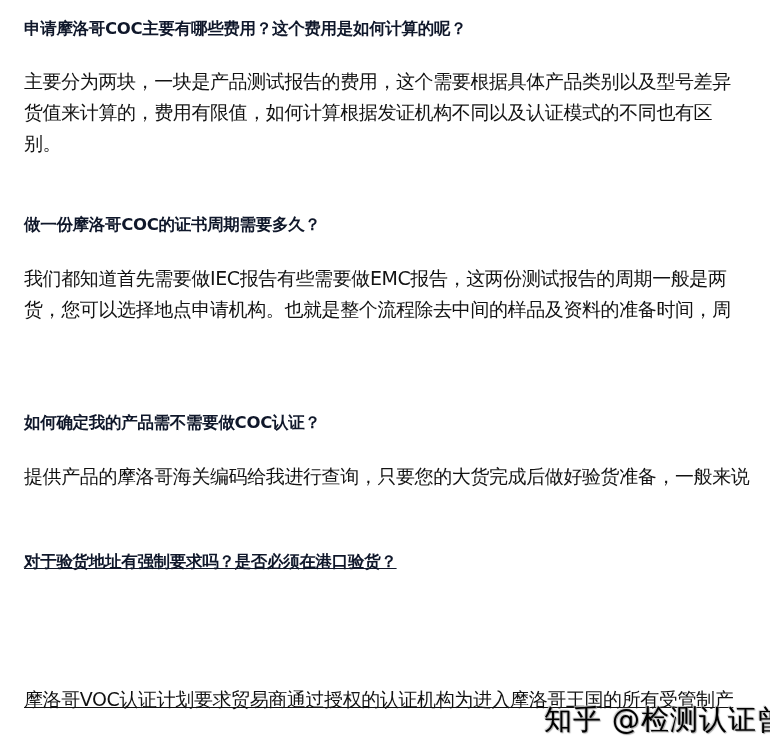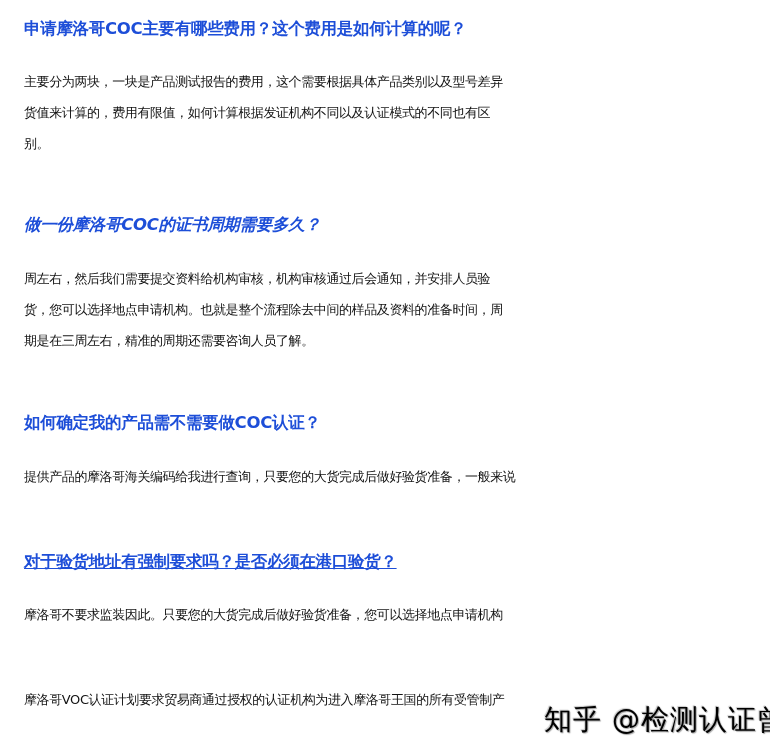--- a/index.html
+++ b/index.html
@@ -24,25 +24,25 @@
     .block {
       position: absolute;
       left: 0;
       width: 700px;
     }
     .heading {
       font-weight: bold;
       font-size: 16.5px;
       line-height: 24px;
       letter-spacing: -0.3px;
-      color: #1d4ed8;
+      color: #0f172a;
       margin: 0;
     }
     .para {
-      font-size: 13px;
+      font-size: 19px;
       line-height: 31px;
       letter-spacing: -0.4px;
       color: #121212;
       margin: 0;
     }
     .para .line { display: block; white-space: nowrap; }
     .watermark {
       position: absolute;
       left: 544px;
       top: 706px;
@@ -59,35 +59,33 @@
 
 <div class="article">
 
   <h3 class="block heading" style="top:17px;">申请摩洛哥COC主要有哪些费用？这个费用是如何计算的呢？</h3>
   <p class="block para" style="top:66px;">
     <span class="line">主要分为两块，一块是产品测试报告的费用，这个需要根据具体产品类别以及型号差异</span>
     <span class="line">货值来计算的，费用有限值，如何计算根据发证机构不同以及认证模式的不同也有区</span>
     <span class="line">别。</span>
   </p>
 
-  <h3 class="block heading" style="top:213px;font-style:italic;">做一份摩洛哥COC的证书周期需要多久？</h3>
+  <h3 class="block heading" style="top:213px;">做一份摩洛哥COC的证书周期需要多久？</h3>
   <p class="block para" style="top:263px;">
-    <span class="line">周左右，然后我们需要提交资料给机构审核，机构审核通过后会通知，并安排人员验</span>
+    <span class="line">我们都知道首先需要做IEC报告有些需要做EMC报告，这两份测试报告的周期一般是两</span>
     <span class="line">货，您可以选择地点申请机构。也就是整个流程除去中间的样品及资料的准备时间，周</span>
-    <span class="line">期是在三周左右，精准的周期还需要咨询人员了解。</span>
   </p>
 
   <h3 class="block heading" style="top:411px;">如何确定我的产品需不需要做COC认证？</h3>
   <p class="block para" style="top:461px;">
     <span class="line">提供产品的摩洛哥海关编码给我进行查询，只要您的大货完成后做好验货准备，一般来说</span>
   </p>
 
   <h3 class="block heading" style="top:550px;text-decoration:underline;">对于验货地址有强制要求吗？是否必须在港口验货？</h3>
   <p class="block para" style="top:599px;">
-    <span class="line">摩洛哥不要求监装因此。只要您的大货完成后做好验货准备，您可以选择地点申请机构</span>
   </p>
 
-  <p class="block para" style="top:684px;">
+  <p class="block para" style="top:684px;text-decoration:underline;">
     <span class="line">摩洛哥VOC认证计划要求贸易商通过授权的认证机构为进入摩洛哥王国的所有受管制产</span>
   </p>
 </div>
 
 <div class="watermark">知乎 @检测认证曾工</div>
 
 </body></html>

